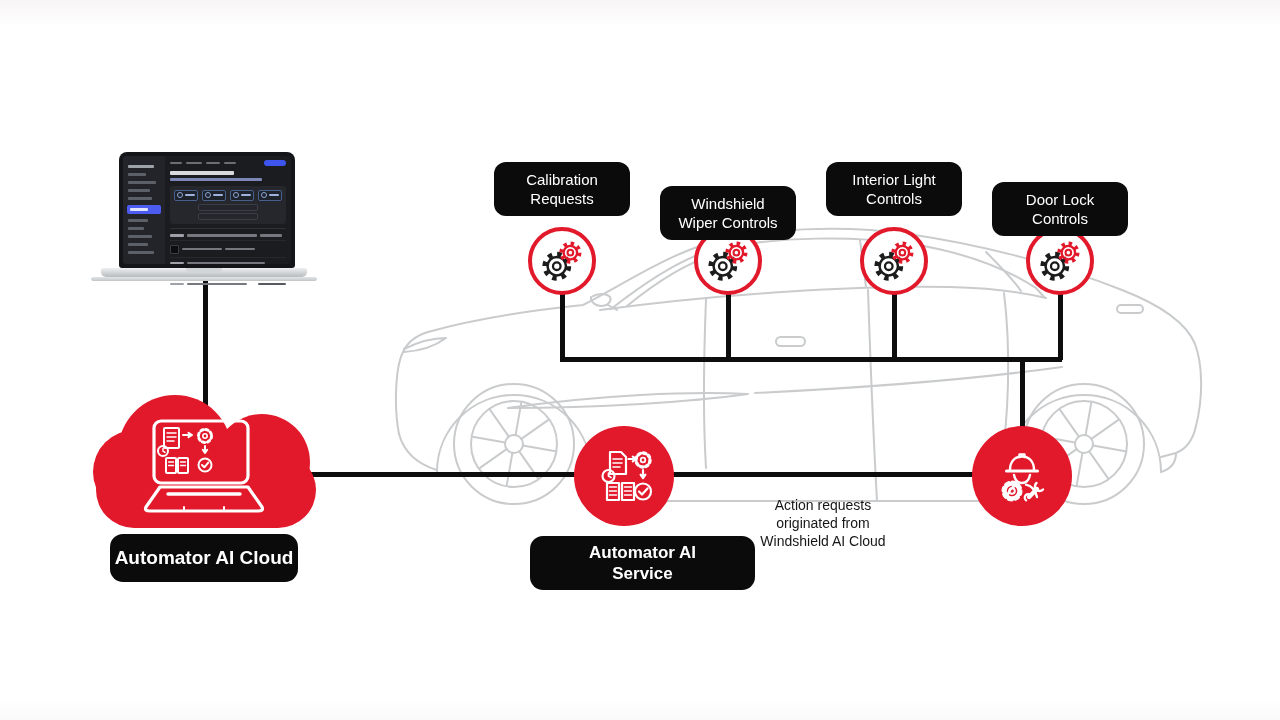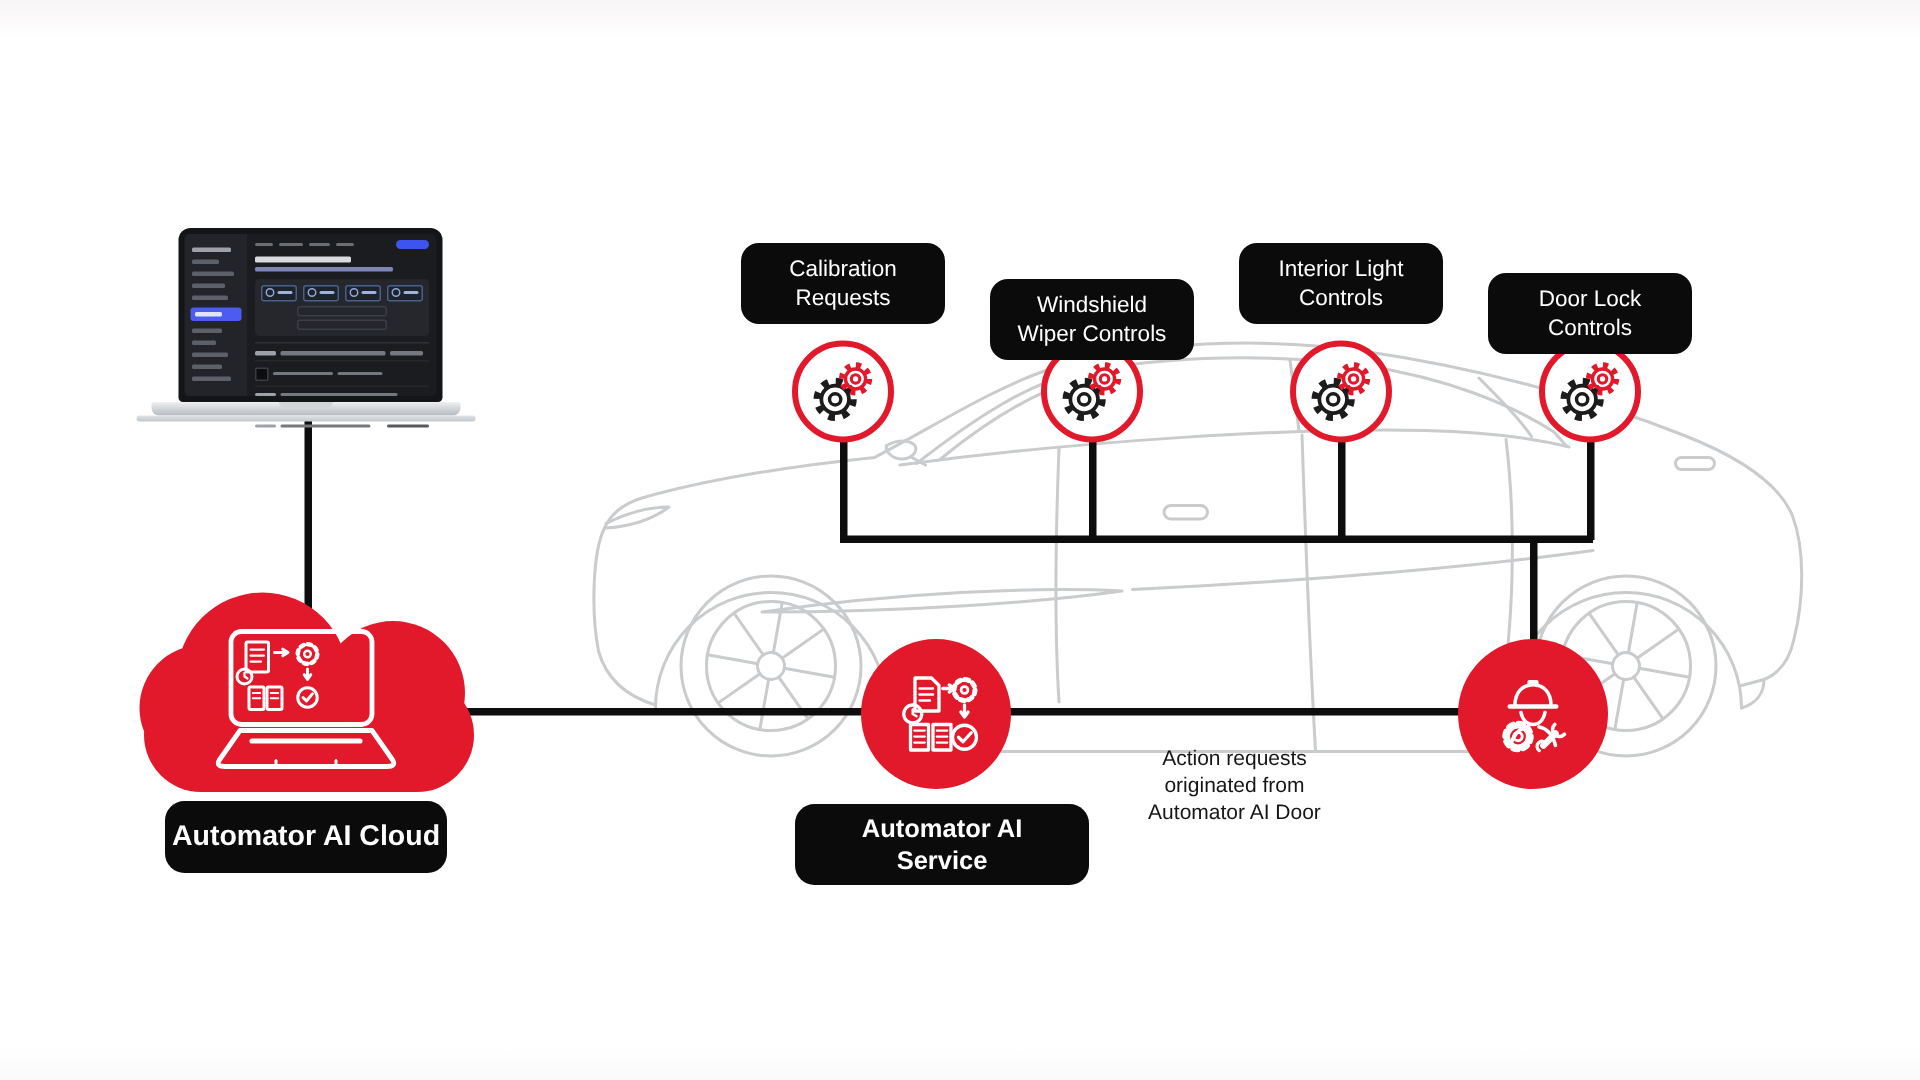--- a/index.html
+++ b/index.html
@@ -22,21 +22,21 @@
   .gear-circle{width:68px;height:68px;background:#ffffff;border:4px solid #e2182b;}
   .big-circle{width:100px;height:100px;background:#e2182b;}
 
   
   .label-box{position:absolute;background:#0b0b0b;color:#ffffff;text-align:center;
              white-space:pre-line;z-index:4;box-sizing:border-box;}
   .ctrl-label{width:136px;min-height:54px;border-radius:12px;font-size:15px;
               line-height:19px;padding:8px 2px;top:162px;}
   .node-label{font-weight:bold;border-radius:13px;}
   .cloud-label{left:110px;top:534px;width:188px;font-size:19px;padding:13px 0;}
-  .service-label{left:530px;top:536px;width:196px;font-size:17px;line-height:21px;padding:6px 0;}
+  .service-label{left:530px;top:536px;width:225px;font-size:17px;line-height:21px;padding:6px 0;}
   .interlock-label{left:929px;top:536px;width:186px;font-size:17px;line-height:21px;padding:6px 0;}
 
   .caption{position:absolute;left:741px;top:496px;width:164px;text-align:center;
            font-size:14px;line-height:18px;color:#161616;white-space:pre-line;z-index:4;}
 
   .cloud-svg{position:absolute;left:88px;top:390px;z-index:3;}
 
   
   .laptop{position:absolute;left:98px;top:150px;width:212px;height:136px;z-index:3;}
   .lt-screen{position:absolute;left:21px;top:2px;width:176px;height:116px;background:#141518;
@@ -344,14 +344,14 @@
 Controls</div>
   <div class="label-box ctrl-label" style="left:992px;margin-top:20px;">Door Lock
 Controls</div>
 
   <div class="label-box node-label cloud-label">Automator AI Cloud</div>
   <div class="label-box node-label service-label">Automator AI
 Service</div>
 
   <div class="caption">Action requests
 originated from
-Automator AI Door</div>
+Windshield AI Cloud</div>
 </div>
 
 </body></html>

